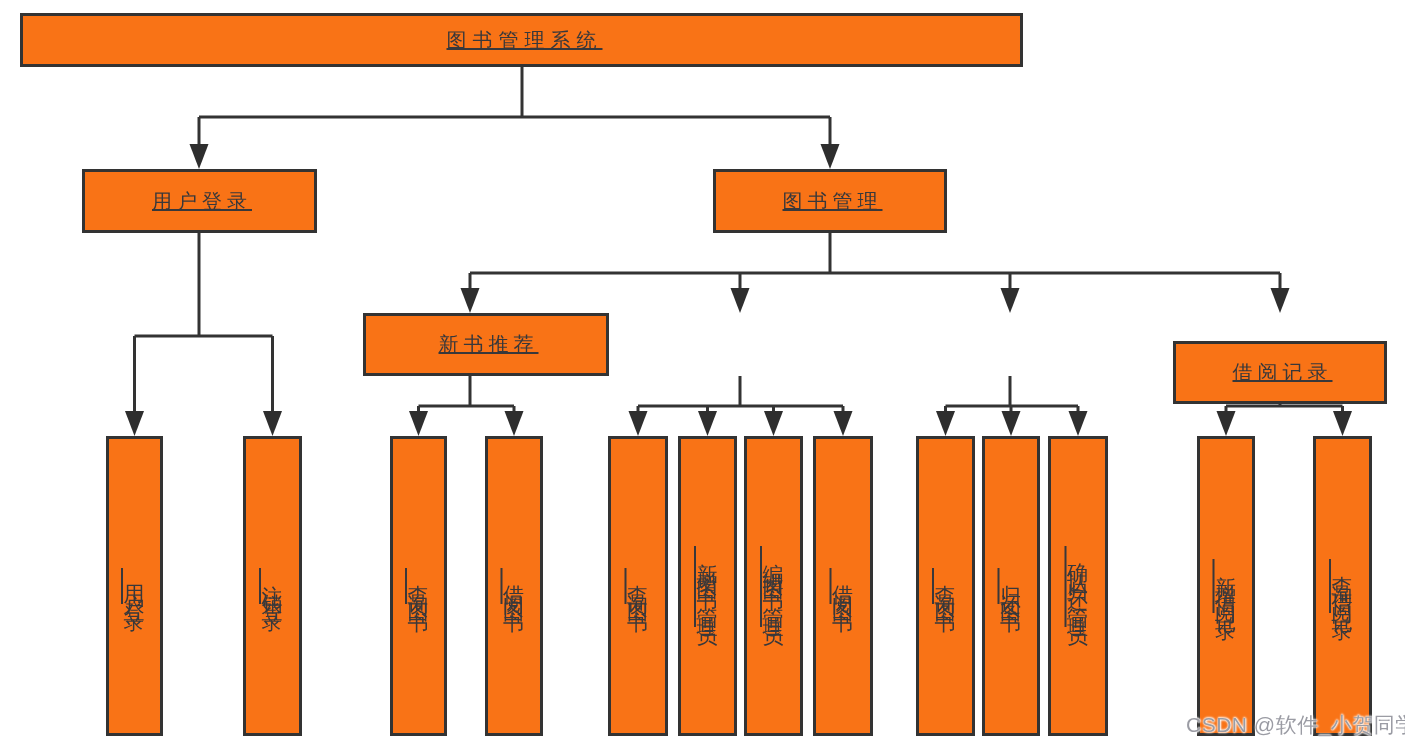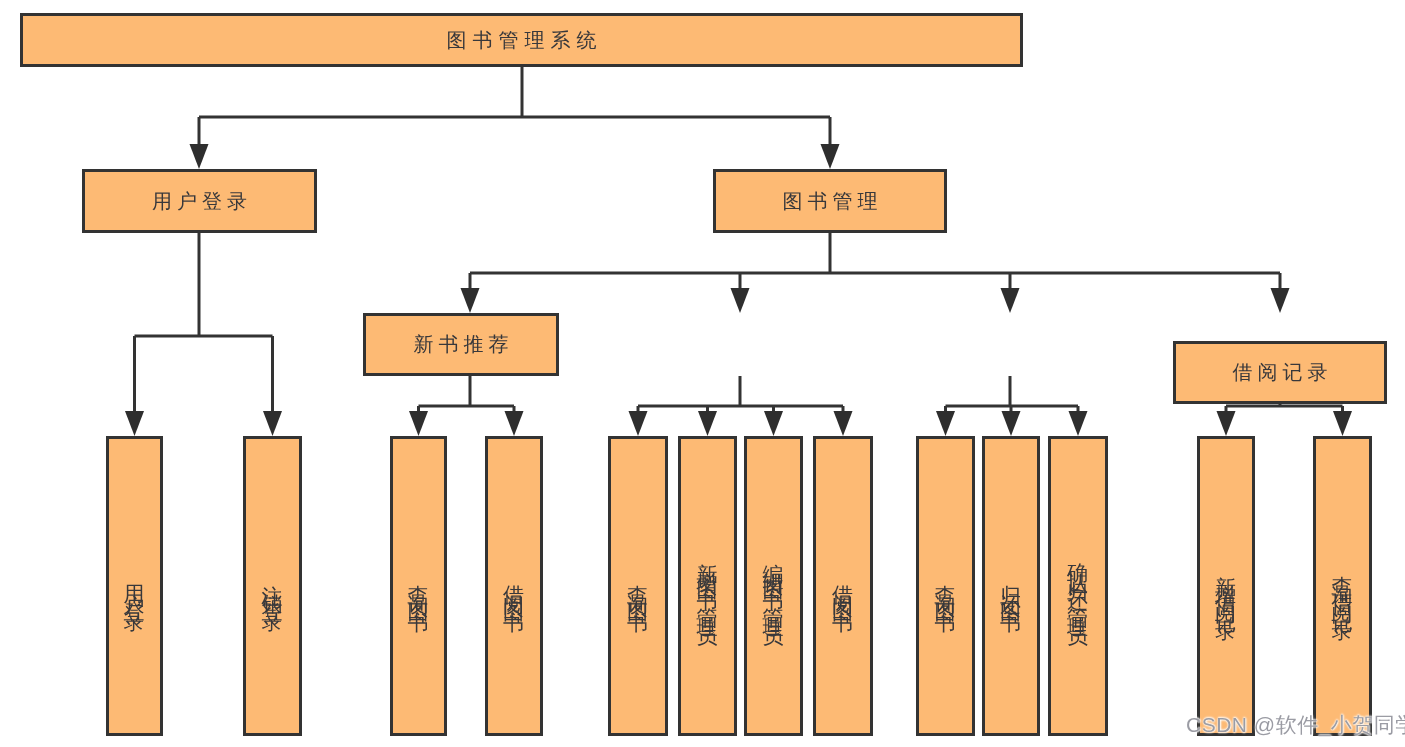--- a/index.html
+++ b/index.html
@@ -10,24 +10,25 @@
     font-family:"Liberation Sans","DejaVu Sans",sans-serif;
     overflow:hidden;
   }
   .wires{position:absolute;left:0;top:0;width:1405px;height:747px;z-index:1;}
   .wires path{stroke:#333;stroke-width:3;fill:none;}
   .wires polygon{fill:#2e2e2e;}
   .box{
     position:absolute;
     box-sizing:border-box;
     border:3px solid #333;
-    background:#fdba74;
+    background:#f97316;
     display:flex;align-items:center;justify-content:center;
     color:#38383b;
     z-index:2;
+    text-decoration:underline;
   }
   .box.h span{
     font-size:20px;letter-spacing:5px;text-indent:5px;
     white-space:nowrap;
   }
   .box.root span{letter-spacing:6px;text-indent:6px;}
   .box.v span{
     writing-mode:vertical-rl;
     text-orientation:mixed;
     font-size:21px;
@@ -130,21 +131,21 @@
     <span>图书管理系统</span>
   </div>
 
   <div class="box h" style="left:82px;top:169px;width:235px;height:64px;">
     <span>用户登录</span>
   </div>
   <div class="box h" style="left:713px;top:169px;width:234px;height:64px;">
     <span>图书管理</span>
   </div>
 
-  <div class="box h" style="left:363px;top:313px;width:196px;height:63px;text-align:center;">
+  <div class="box h" style="left:363px;top:313px;width:246px;height:63px;text-align:center;">
     <span>新书推荐</span>
   </div>
   <div class="box h" style="left:1173px;top:313px;width:214px;height:63px;margin-top:28px;">
     <span>借阅记录</span>
   </div>
 
   <div class="box v" style="left:106px;top:436px;width:57px;height:300px;">
     <span>用户登录</span>
   </div>
   <div class="box v" style="left:243px;top:436px;width:59px;height:300px;">

